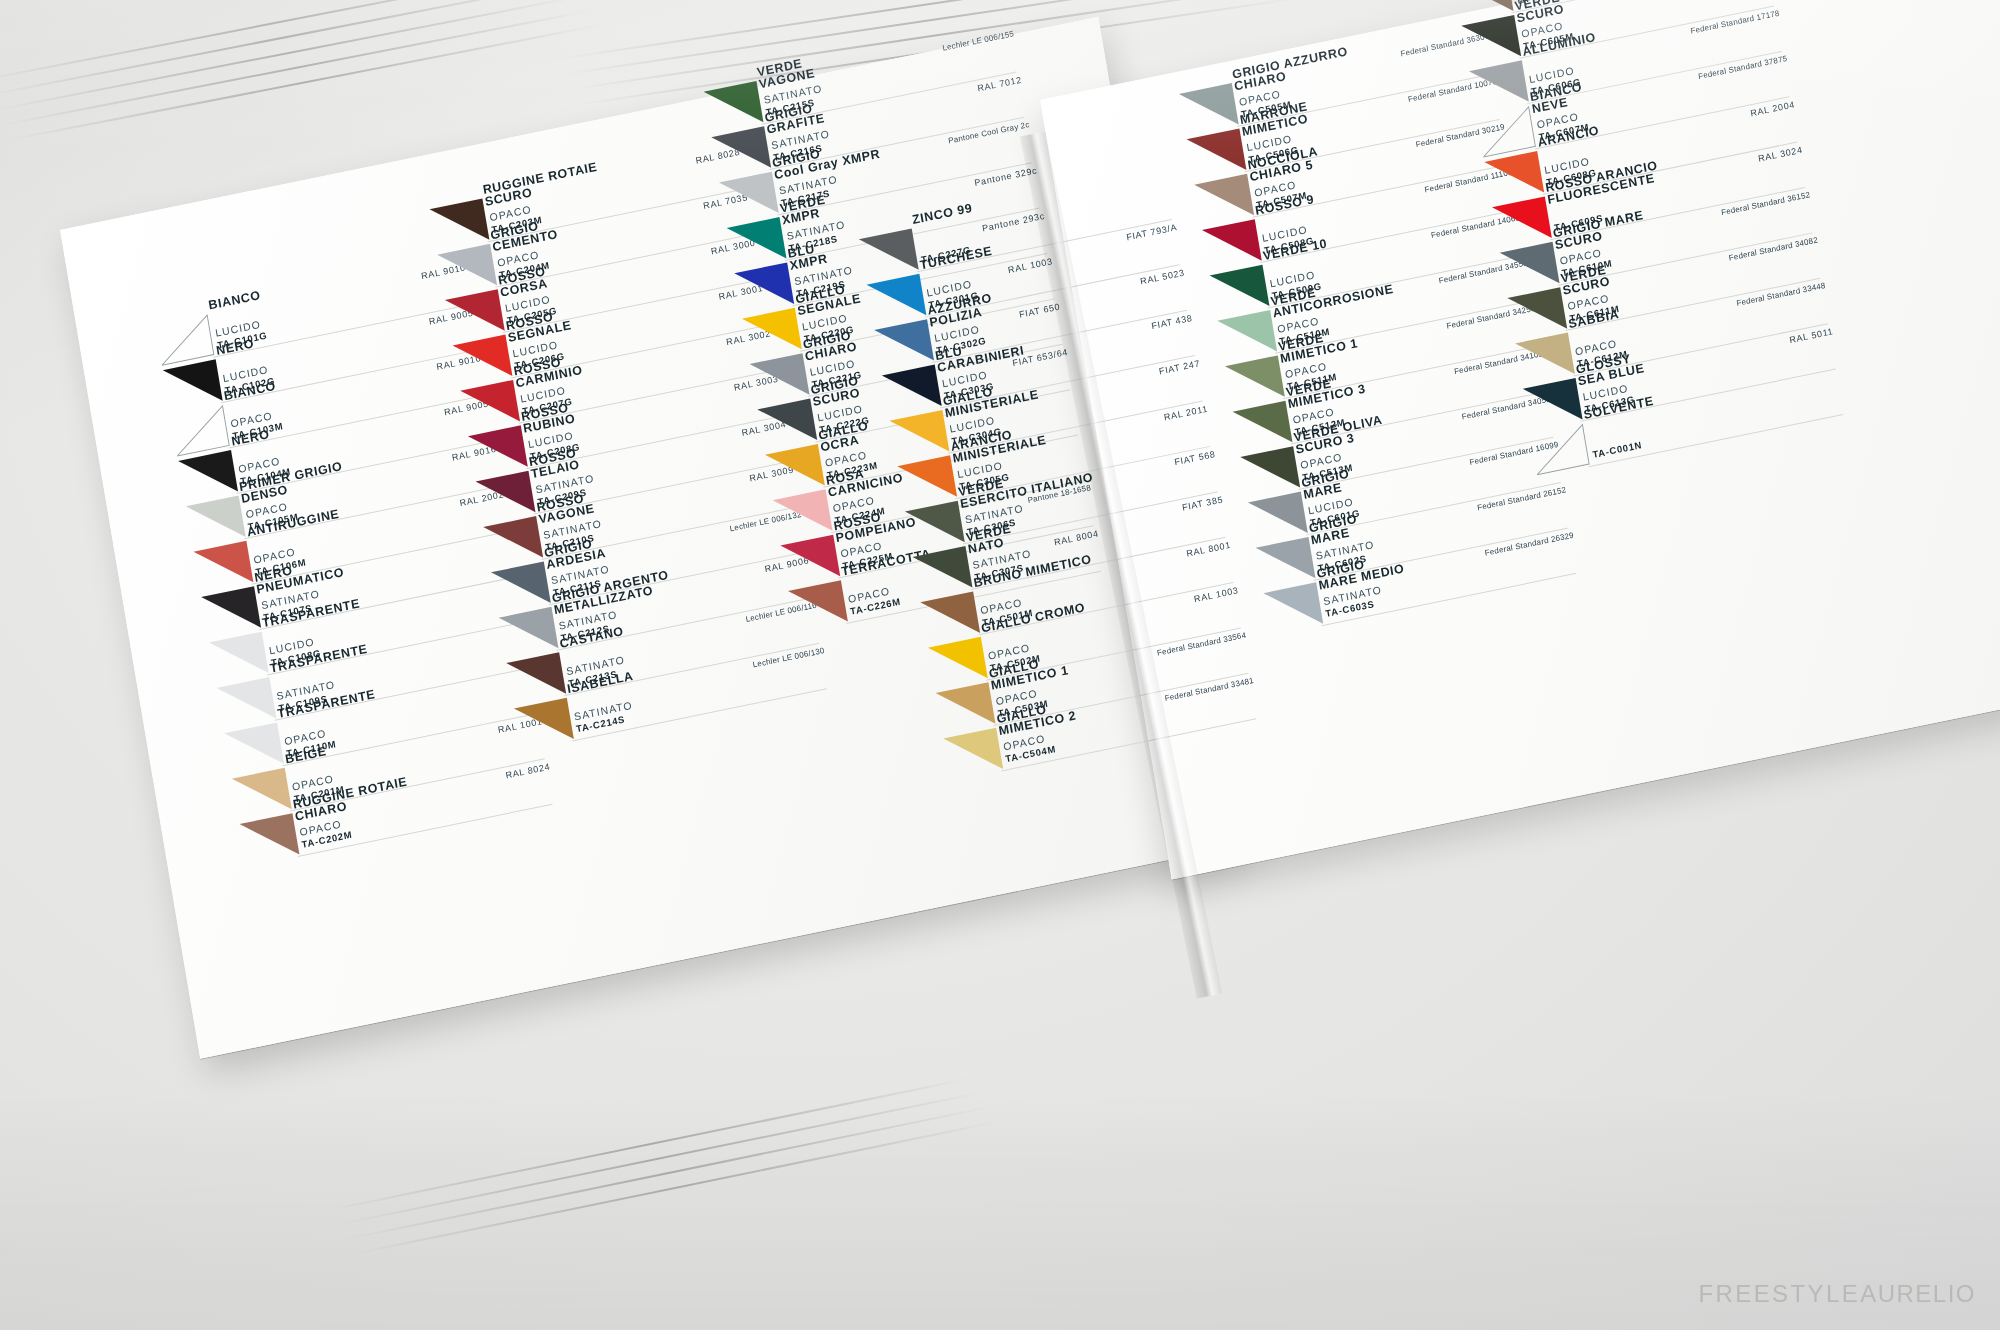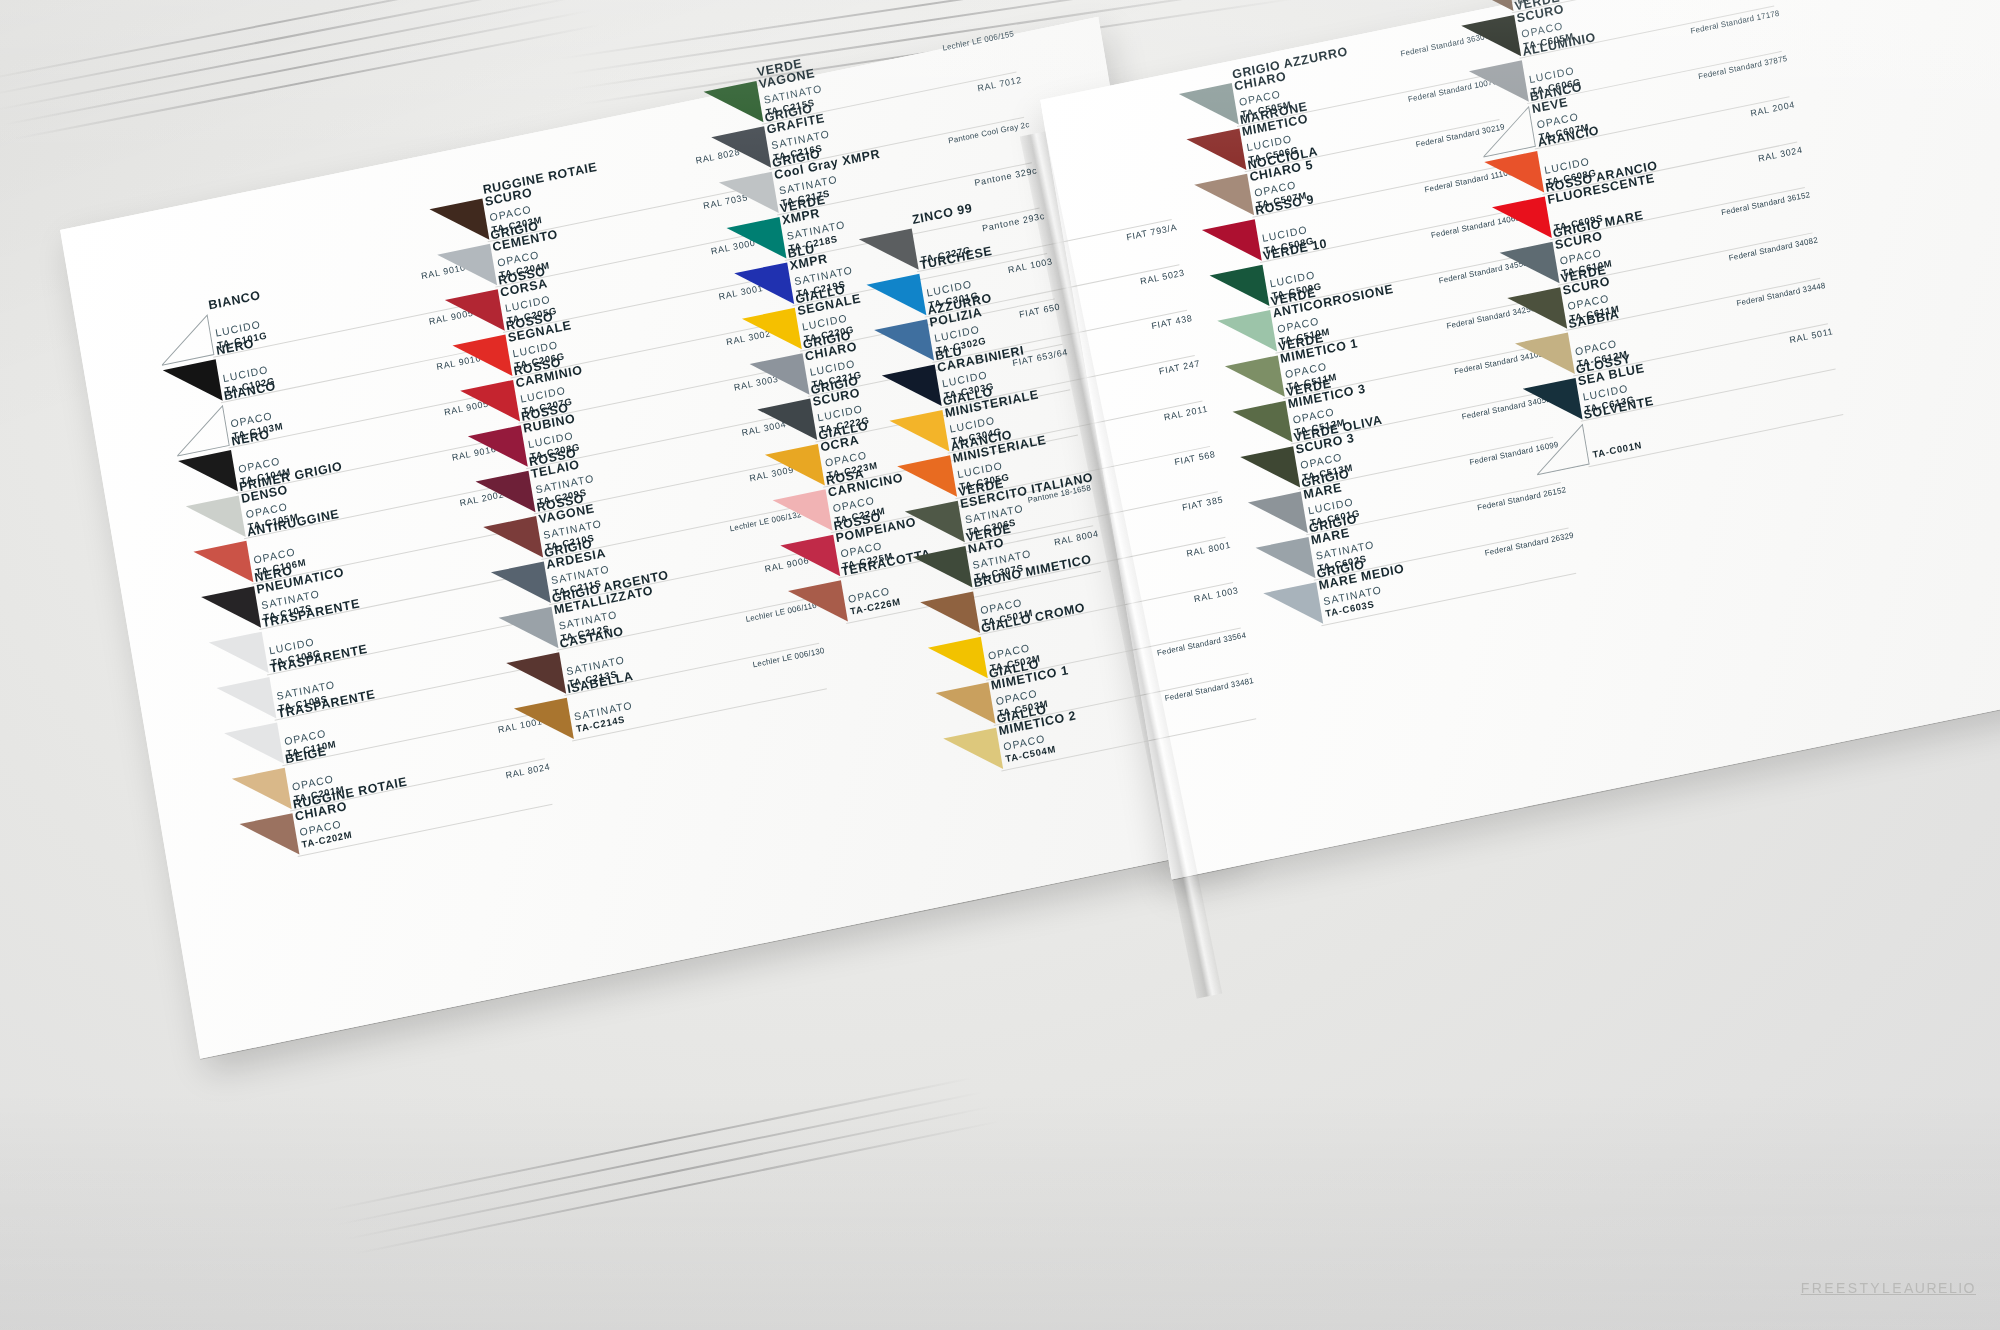--- a/index.html
+++ b/index.html
@@ -101,23 +101,23 @@
     font-size:9.5px; font-weight:700; letter-spacing:0.7px; color:#17282f;
   }
   .row .ref {
     position:absolute; right:-4px; top:3px;
     font-size:9px; letter-spacing:0.7px; color:#2d4450; white-space:nowrap;
   }
   .row .ref.long { font-size:8px; letter-spacing:0.2px; }
 
   
   #watermark {
-    position:absolute; right:24px; bottom:34px;
-    font-size:14px; letter-spacing:2.4px; font-weight:700;
-    color:#b9b9b7; white-space:nowrap;text-decoration:underline;
+    position:absolute; right:24px; bottom:22px;
+    font-size:24px; letter-spacing:2.4px; font-weight:700;
+    color:#b9b9b7; white-space:nowrap;
   }
   #watermark .thin { font-weight:300; letter-spacing:1.5px; }
   #watermark .mark { font-weight:400; }
 
   
   #dof {
     position:absolute; inset:0; pointer-events:none;
     background:
       linear-gradient(180deg, rgba(255,255,255,0.16) 0%, rgba(255,255,255,0) 12%),
       linear-gradient(0deg, rgba(255,255,255,0.10) 0%, rgba(255,255,255,0) 14%);

